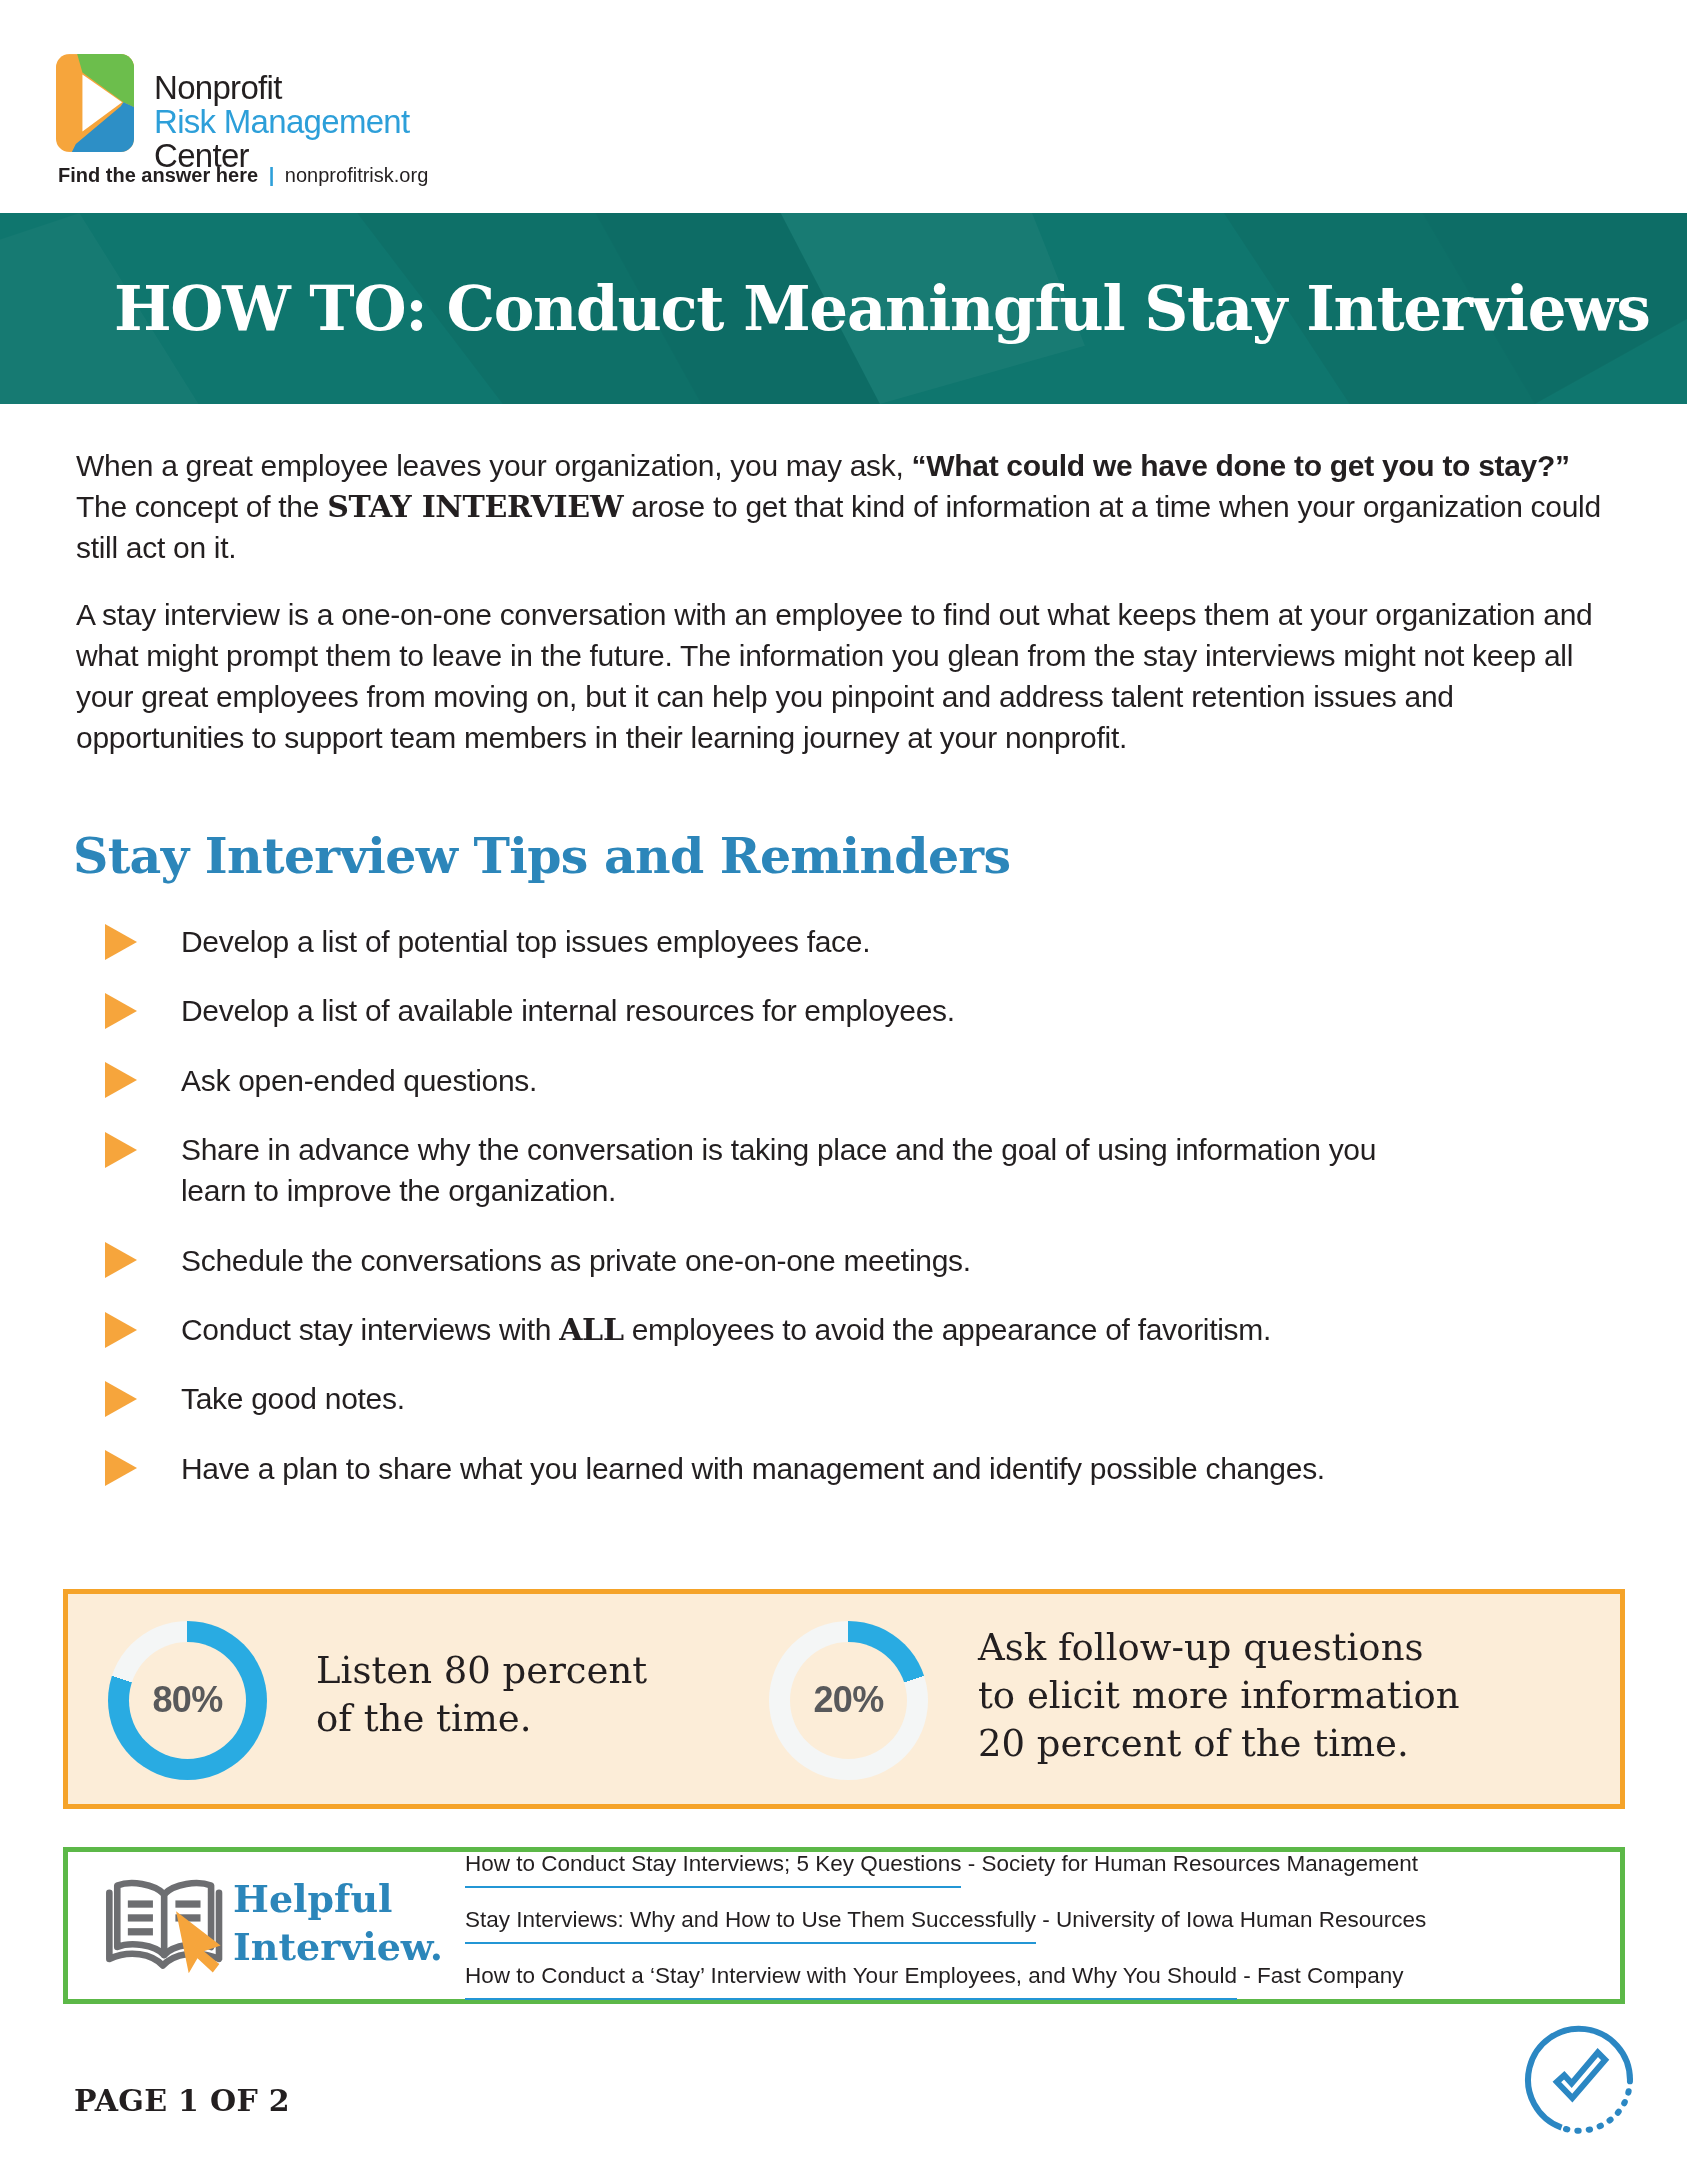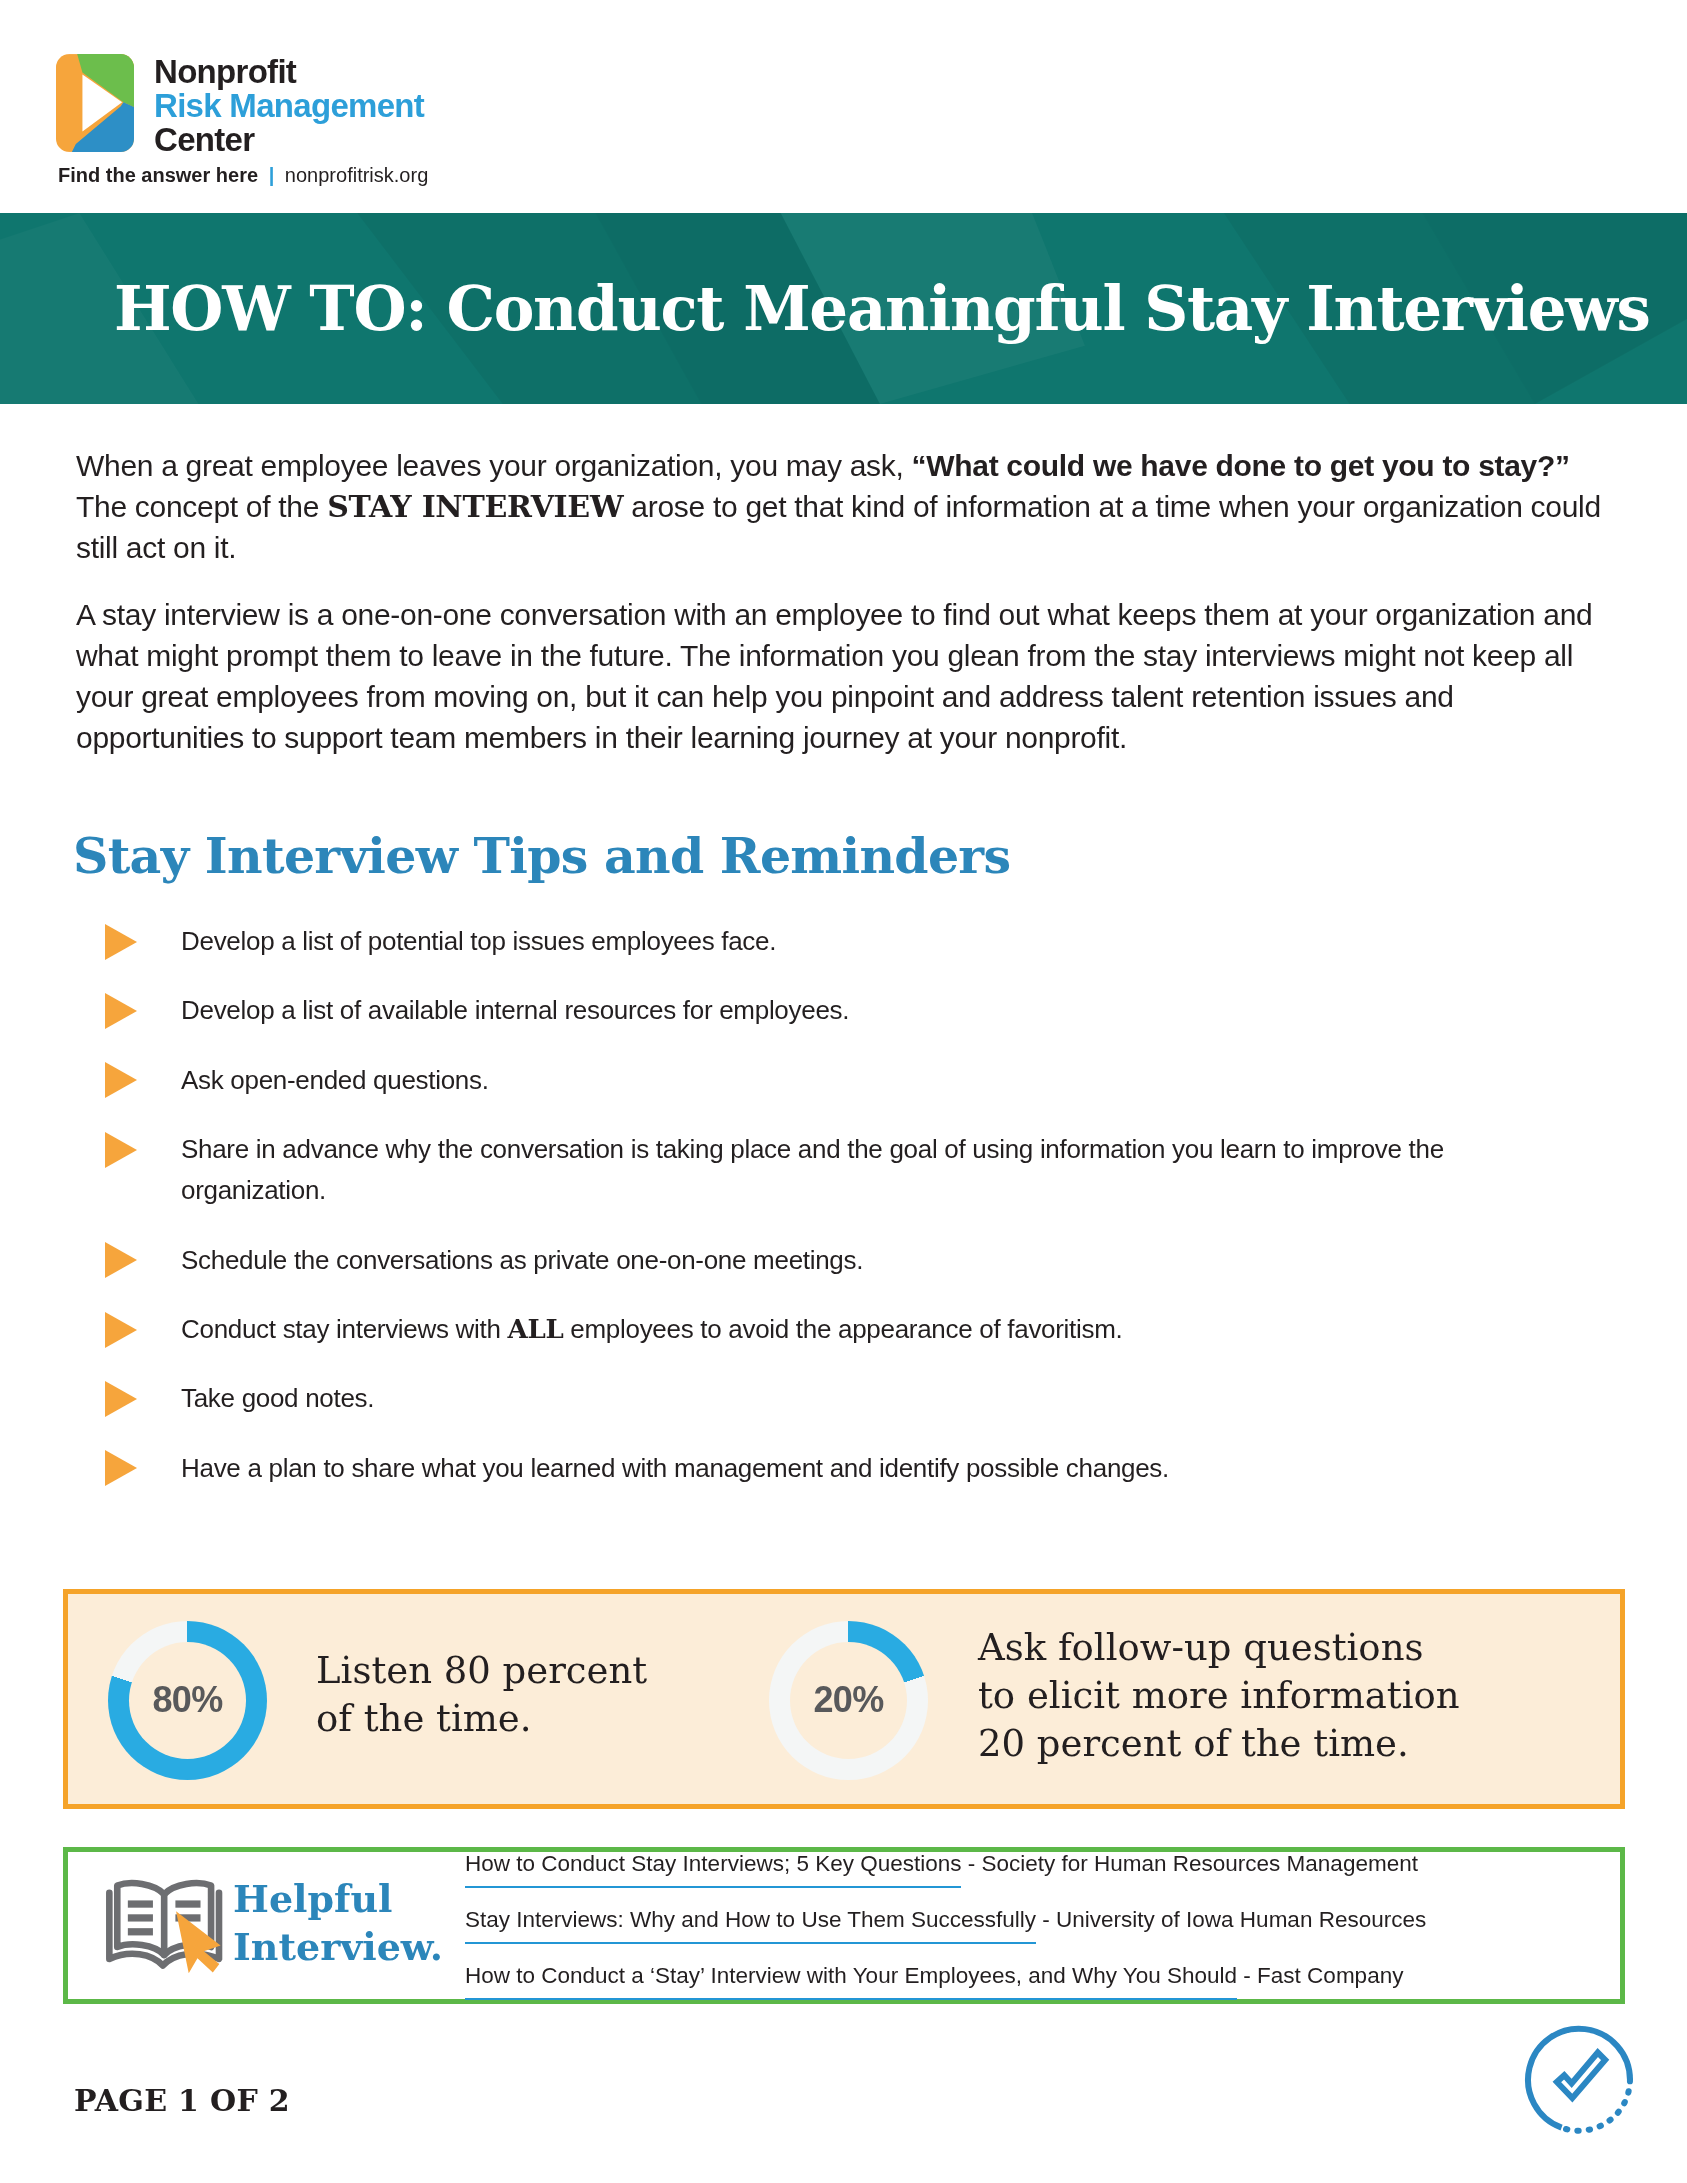--- a/index.html
+++ b/index.html
@@ -4,21 +4,21 @@
 <style>
   html,body{margin:0;padding:0;background:#888;}
   .page{
     position:relative;width:1687px;height:2183px;background:#ffffff;
     font-family:"Liberation Sans",sans-serif;color:#231F20;overflow:hidden;
   }
   .slab{font-family:"DejaVu Serif",serif;font-weight:700;margin-top:40px;}
 
   
   .logo{position:absolute;left:56px;top:54px;display:flex;gap:20px;}
-  .logo-text{font-weight:700;font-size:33px;line-height:34px;letter-spacing:-0.7px;padding-top:1.3px;}
+  .logo-text{font-weight:400;font-size:33px;line-height:34px;letter-spacing:-0.7px;padding-top:1.3px;margin-top:16px;}
   .logo-line1,.logo-line3{color:#231F20;}
   .logo-line2{color:#2D9FD9;}
   .tagline{position:absolute;left:58px;top:164px;font-size:20px;display:flex;gap:10.6px;align-items:baseline;}
   .tagline .tl-left{font-weight:700;}
   .tagline .tl-sep{color:#2D9FD9;font-weight:700;}
 
   
   .banner{position:absolute;left:0;top:213px;width:1687px;height:191px;background:#0f766e;display:flex;align-items:center;}
   .banner svg.decor{position:absolute;inset:0;width:100%;height:100%;}
   .banner h1{position:relative;margin:0;padding-left:114px;font-family:"DejaVu Serif",serif;
@@ -28,21 +28,21 @@
   .para{position:absolute;left:76px;width:1545px;font-size:30px;line-height:41px;letter-spacing:-0.3px;}
   .para1{top:445px;} .para2{top:594px;}
 
   
   .h2{position:absolute;left:73px;top:827px;margin:0;font-family:"DejaVu Serif",serif;
       font-weight:700;font-size:49px;letter-spacing:-0.7px;color:#2C86BA;}
   .tips{position:absolute;left:105px;top:921px;width:1422px;}
   .tip{display:flex;gap:44px;margin-bottom:28.4px;}
   .tip-arrow{flex:none;width:0;height:0;margin-top:2.6px;
       border-top:18px solid transparent;border-bottom:18px solid transparent;border-left:32px solid #F6A53C;}
-  .tip-text{font-size:26px;line-height:41px;letter-spacing:-0.3px;max-width:1267px;}
+  .tip-text{font-size:30px;line-height:41px;letter-spacing:-0.3px;max-width:1267px;}
 
   
   .statbox{position:absolute;left:63px;top:1589px;width:1552px;height:210px;
       border:5.3px solid #F5A329;background:#FCEDD8;}
   .donut{position:absolute;width:159px;height:159px;border-radius:50%;}
   .donut-hole{position:absolute;inset:21px;border-radius:50%;background:#FCEDD8;
       display:flex;align-items:center;justify-content:center;}
   .donut-label{font-weight:700;font-size:36px;color:#58595B;letter-spacing:-0.7px;}
   .donut-80{left:40px;top:26.5px;} .donut-20{left:701px;top:26.5px;}
   .stat-text{position:absolute;font-family:"DejaVu Serif",serif;font-size:37px;line-height:48px;

